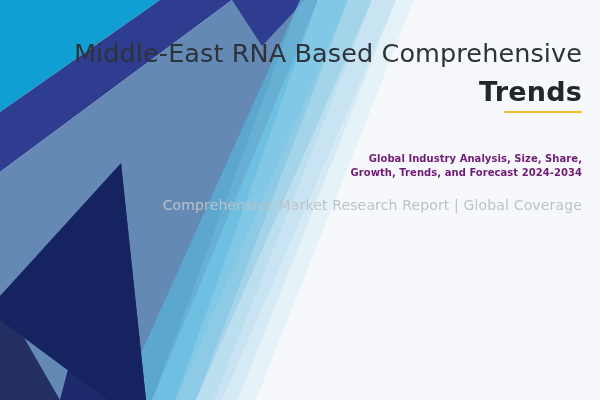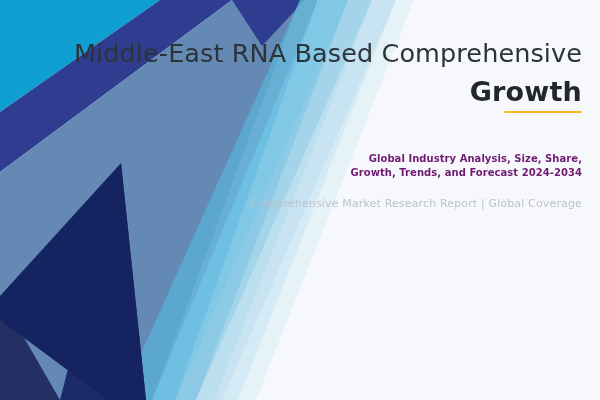--- a/index.html
+++ b/index.html
@@ -101,21 +101,21 @@
   .tagline-block {
     position: absolute;
     left: 0;
     top: 197px;
     width: 582px;
     text-align: right;
   }
 
   #report-tagline {
     display: block;
-    font-size: 11px;
+    font-size: 14px;
     font-weight: 400;
     color: #bcc2c8;
     letter-spacing: 0.15px;
   }
 </style>
 </head>
 <body>
 
 <div id="cover">
 
@@ -153,21 +153,21 @@
 
     <polygon points="396,0 414,0 256,400 238,400" fill="#eaf4fa" opacity="0.55"></polygon>
 
   </svg>
 
   <div id="text-layer">
 
     <div class="title-block">
       <span id="report-title">Middle-East RNA Based Comprehensive</span>
       <span class="market-wrap">
-        <span id="market-word">Growth</span>
+        <span id="market-word">Trends</span>
         <span id="market-underline"></span>
       </span>
     </div>
 
     <div class="subtitle-block">
       <span id="report-subtitle" style="display: inline-block; max-width: 248px; text-align: right;">Global Industry Analysis, Size, Share, Growth, Trends, and Forecast 2024-2034</span>
     </div>
 
     <div class="tagline-block">
       <span id="report-tagline">Comprehensive Market Research Report | Global Coverage</span>

